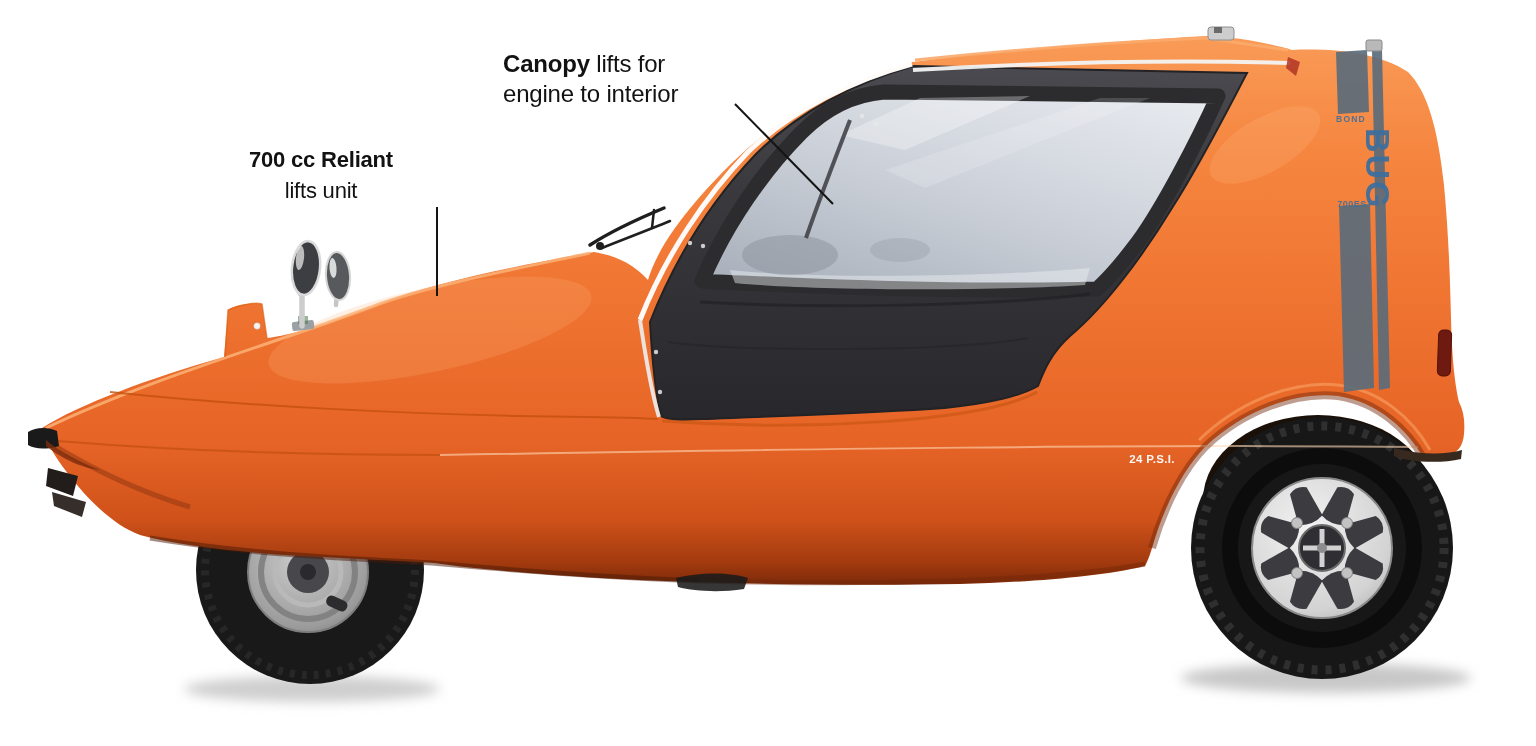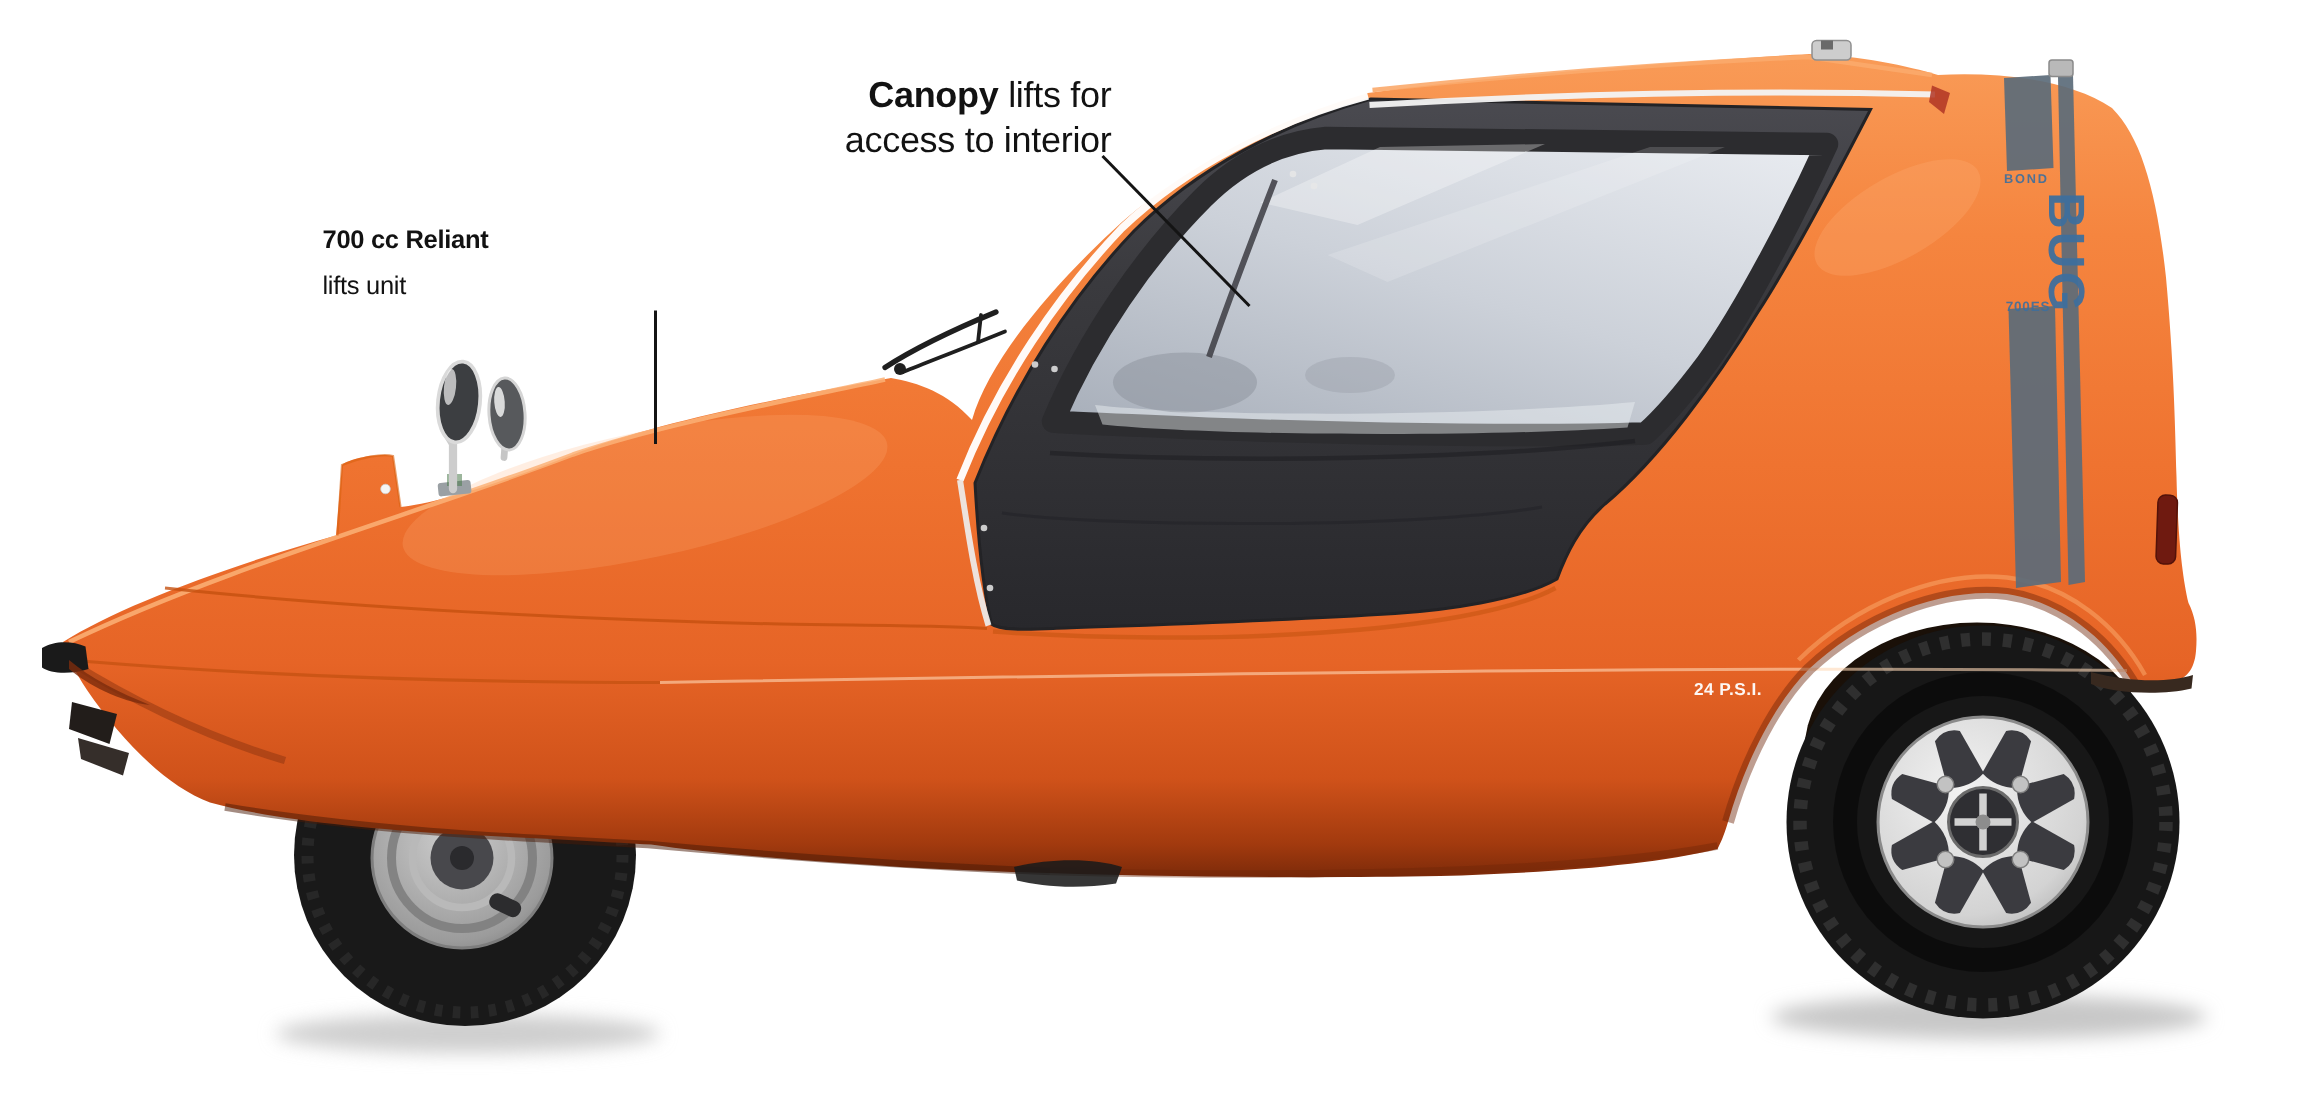--- a/index.html
+++ b/index.html
@@ -3,23 +3,23 @@
 <meta charset="utf-8">
 <style>
   html,body{margin:0;padding:0;background:#fff;}
   .stage{
     position:relative;width:1536px;height:746px;overflow:hidden;
     background:var(--background,#ffffff);
     font-family:"Liberation Sans", sans-serif;
   }
   .stage svg{position:absolute;left:0;top:0;}
   .ann{position:absolute;color:var(--label-text,#121212);letter-spacing:-0.2px;}
-  .ann-canopy{left:503px;top:49px;width:238px;text-align:right;font-size:24px;line-height:30px;}
+  .ann-canopy{left:503px;top:49px;width:238px;text-align:left;font-size:24px;line-height:30px;}
   .ann-canopy b{font-weight:700;}
-  .ann-engine{left:215px;top:144px;width:212px;text-align:left;font-size:17px;line-height:31px;}
+  .ann-engine{left:215px;top:144px;width:212px;text-align:center;font-size:22px;line-height:31px;}
   .ann-engine .lead{font-weight:700;}
 </style>
 </head>
 <body>
 
 <div class="stage">
 
   <svg width="1536" height="746" viewBox="0 0 1536 746">
     <defs>
       <linearGradient id="gBody" x1="0" y1="0" x2="0" y2="1">
@@ -253,21 +253,21 @@
 
     <line x1="735" y1="104" x2="833" y2="204" stroke="#141414" stroke-width="2"></line>
     <line x1="437" y1="207" x2="437" y2="296" stroke="#141414" stroke-width="2"></line>
   </svg>
 
   <div class="ann ann-canopy">
     <div>
       <b>Canopy</b>
       <span>lifts for</span>
     </div>
-    <div>access to interior</div>
+    <div>engine to interior</div>
   </div>
 
   <div class="ann ann-engine">
     <div class="lead">700 cc Reliant</div>
     <div>lifts unit</div>
   </div>
 
 </div>
 
 </body></html>

